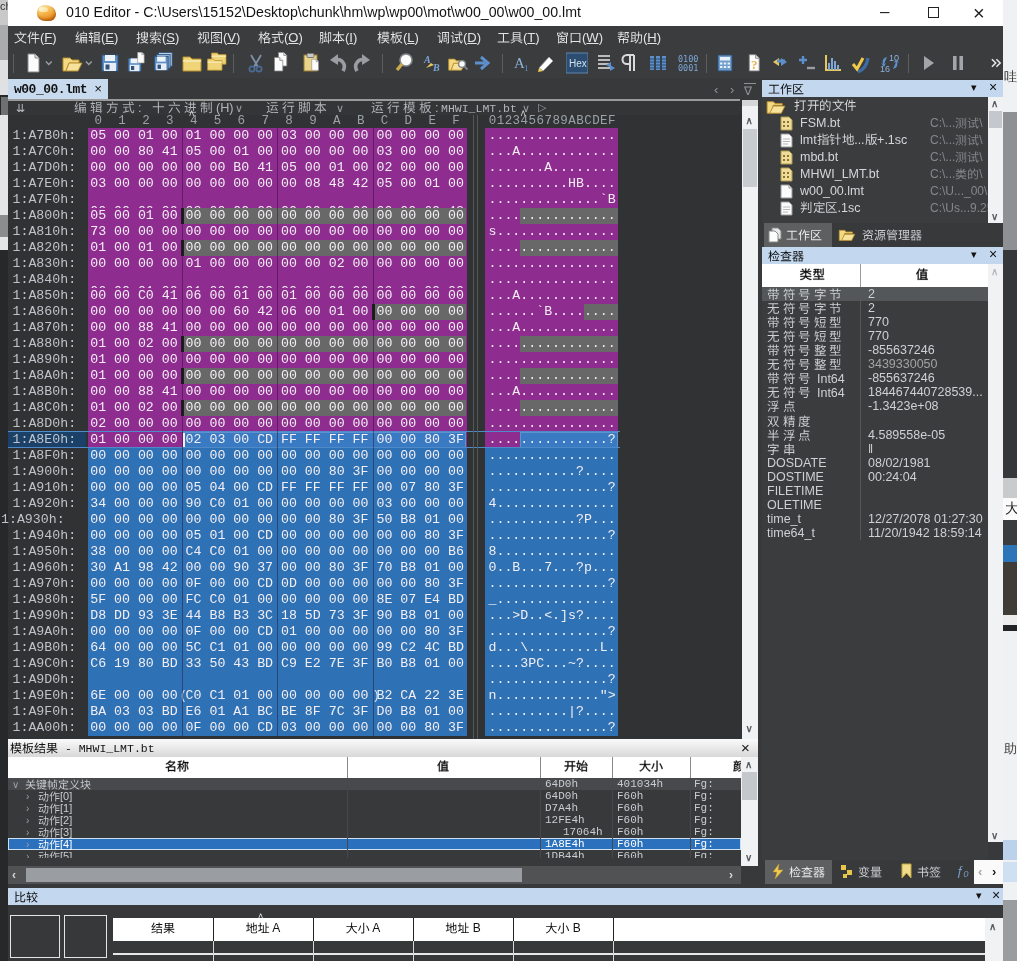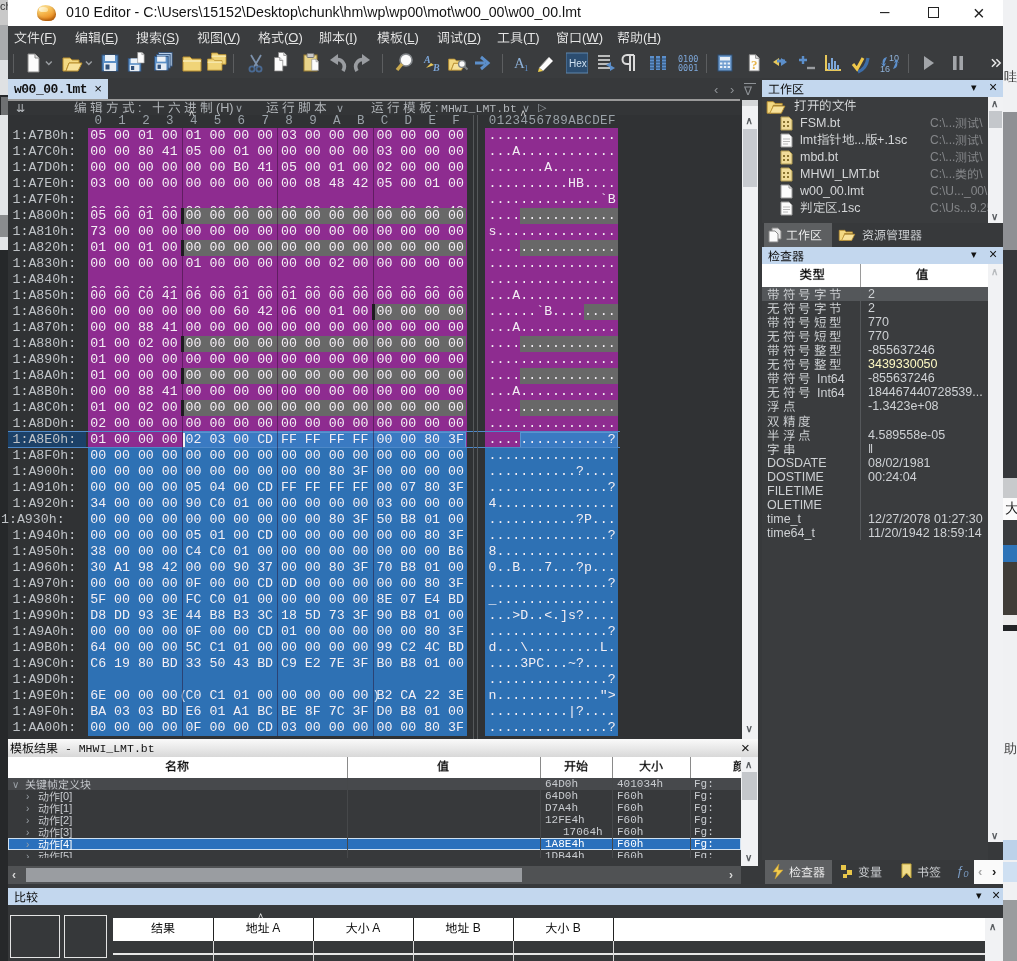--- a/index.html
+++ b/index.html
@@ -934,21 +934,21 @@
       <use href="#g70"></use>
     </svg><svg class="k" style="width:12.5px;height:12.5px;margin-right:3px" viewBox="0 0 1000 1000">
       <use href="#g66"></use>
     </svg><svg class="k" style="width:12.5px;height:12.5px;margin-right:3px" viewBox="0 0 1000 1000">
       <use href="#g67"></use>
     </svg><svg class="k" style="width:12.5px;height:12.5px;margin-right:3px" viewBox="0 0 1000 1000">
       <use href="#g72"></use>
     </svg><svg class="k" style="width:12.5px;height:12.5px;margin-right:3px" viewBox="0 0 1000 1000">
       <use href="#g64"></use>
     </svg></div>
-<div class="a" style="left:868px;top:358.3px;white-space:pre;color:#fef9c3;font:12.5px 'Liberation Sans',sans-serif;line-height:13px">3439330050</div>
+<div class="a" style="left:868px;top:358.3px;white-space:pre;color:#a3a3a3;font:12.5px 'Liberation Sans',sans-serif;line-height:13px">3439330050</div>
 <div class="a" style="left:767px;top:372.36px;white-space:pre;color:#ced1d4;font:12.5px 'Liberation Sans',sans-serif;line-height:13px"><svg class="k" style="width:12.5px;height:12.5px;margin-right:3px" viewBox="0 0 1000 1000">
       <use href="#g65"></use>
     </svg><svg class="k" style="width:12.5px;height:12.5px;margin-right:3px" viewBox="0 0 1000 1000">
       <use href="#g66"></use>
     </svg><svg class="k" style="width:12.5px;height:12.5px;margin-right:3px" viewBox="0 0 1000 1000">
       <use href="#g67"></use>
     </svg>&nbsp;Int64</div>
 <div class="a" style="left:868px;top:372.36px;white-space:pre;color:#ced1d4;font:12.5px 'Liberation Sans',sans-serif;line-height:13px">-855637246</div>
 <div class="a" style="left:767px;top:386.42px;white-space:pre;color:#ced1d4;font:12.5px 'Liberation Sans',sans-serif;line-height:13px"><svg class="k" style="width:12.5px;height:12.5px;margin-right:3px" viewBox="0 0 1000 1000">
       <use href="#g70"></use>

